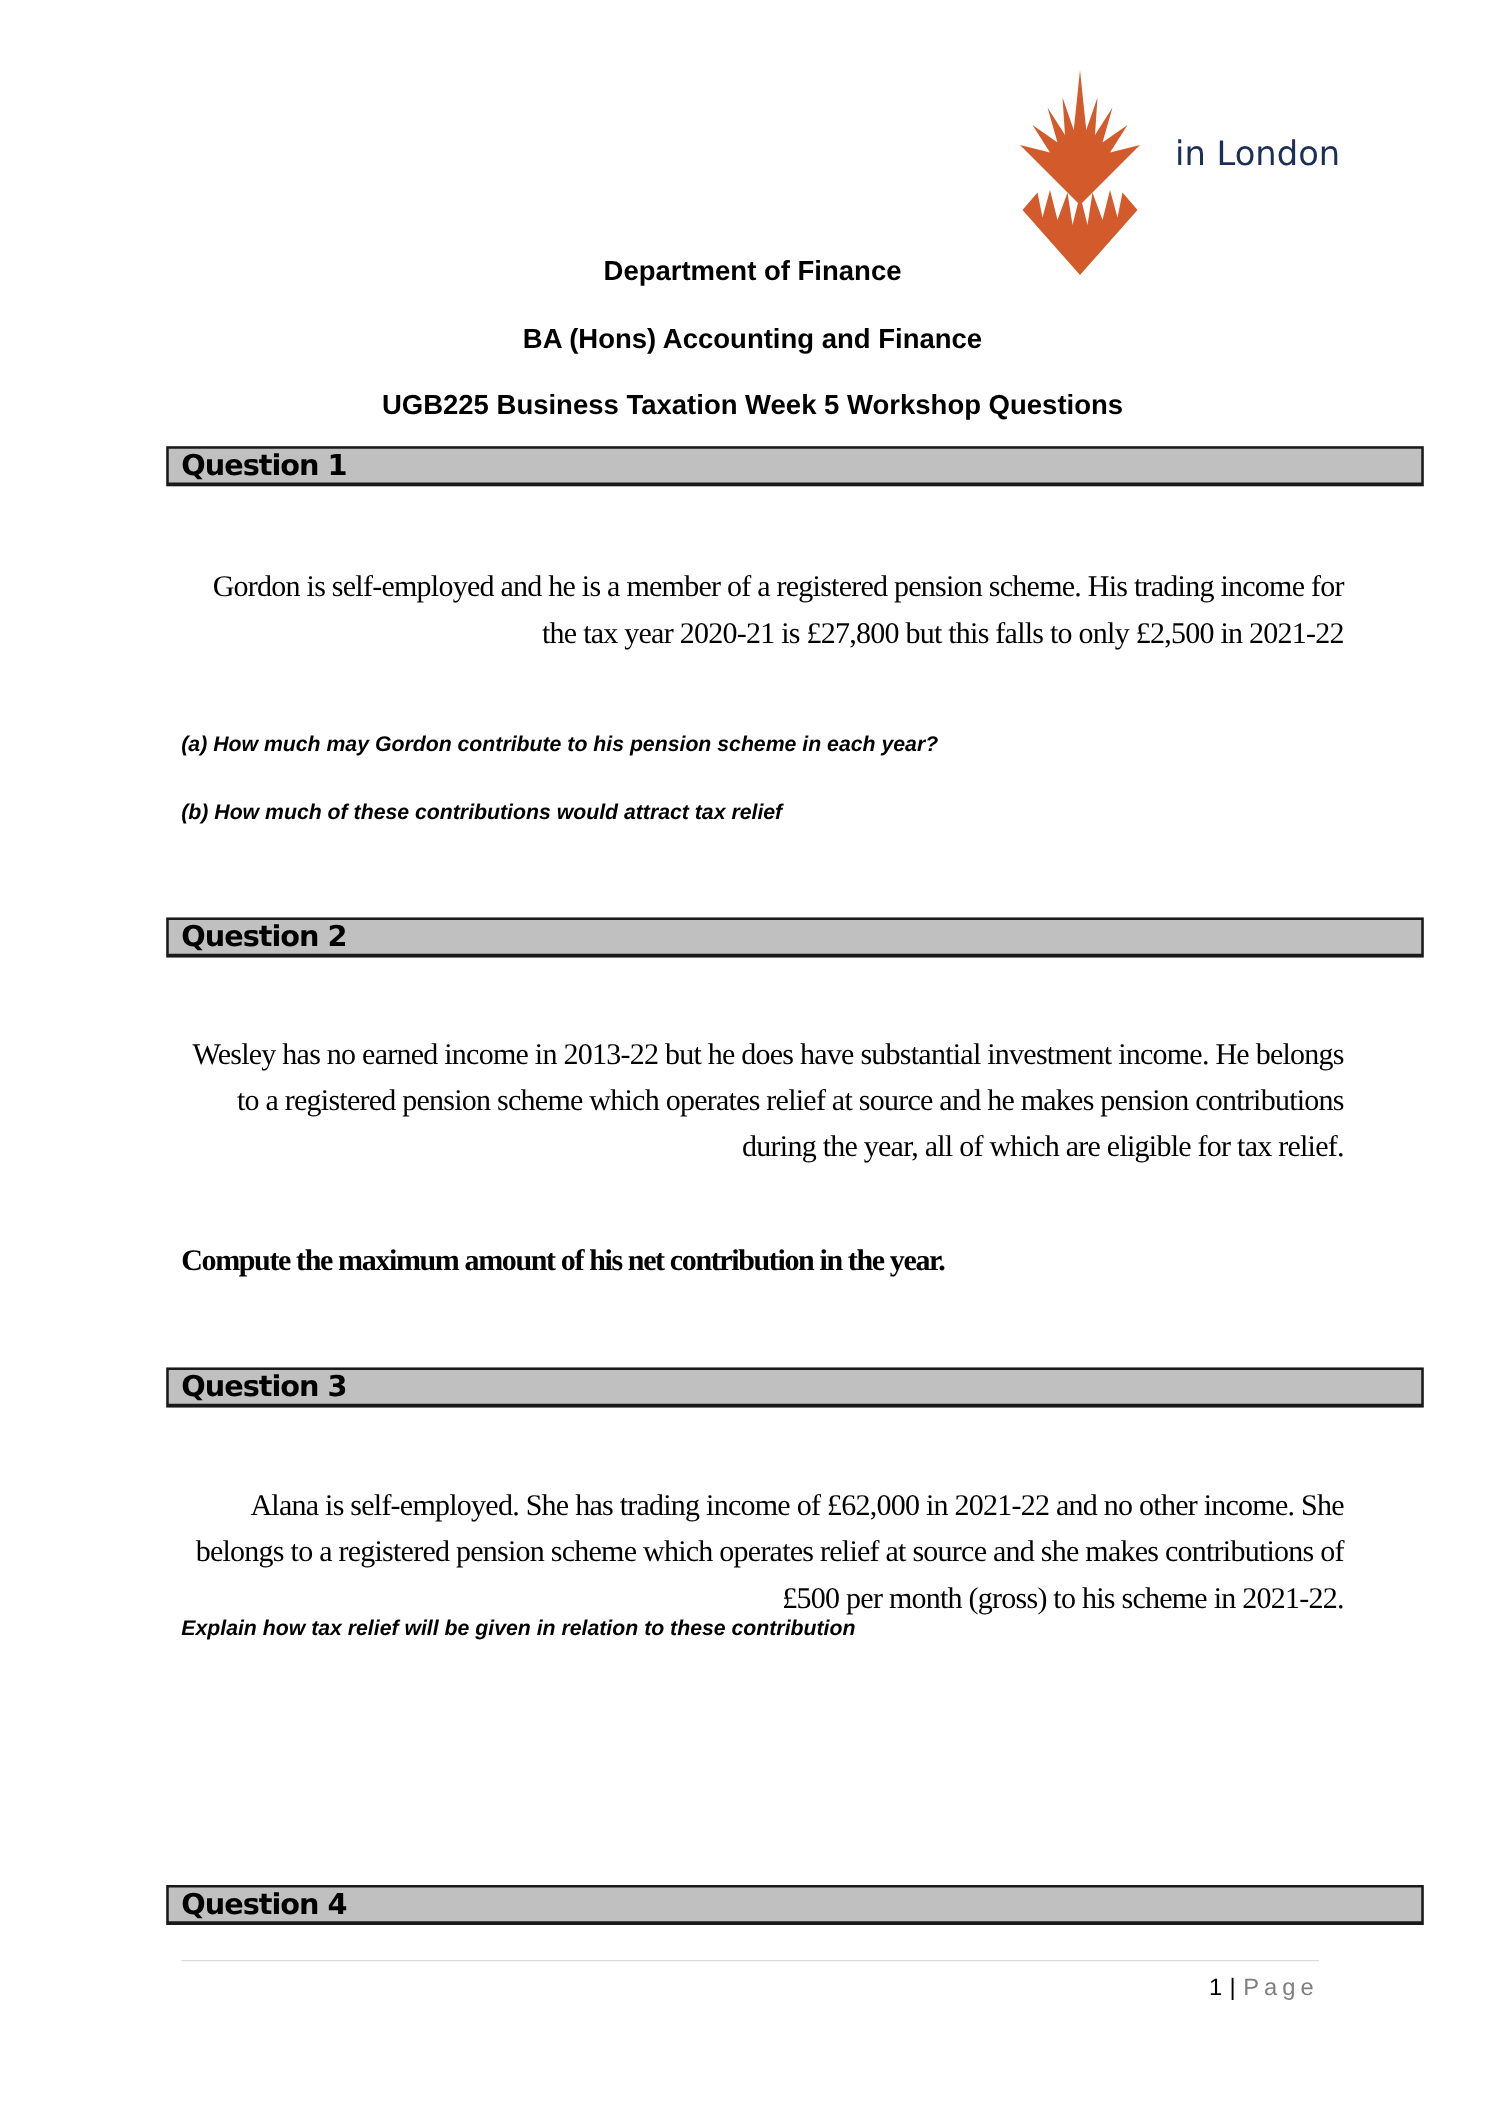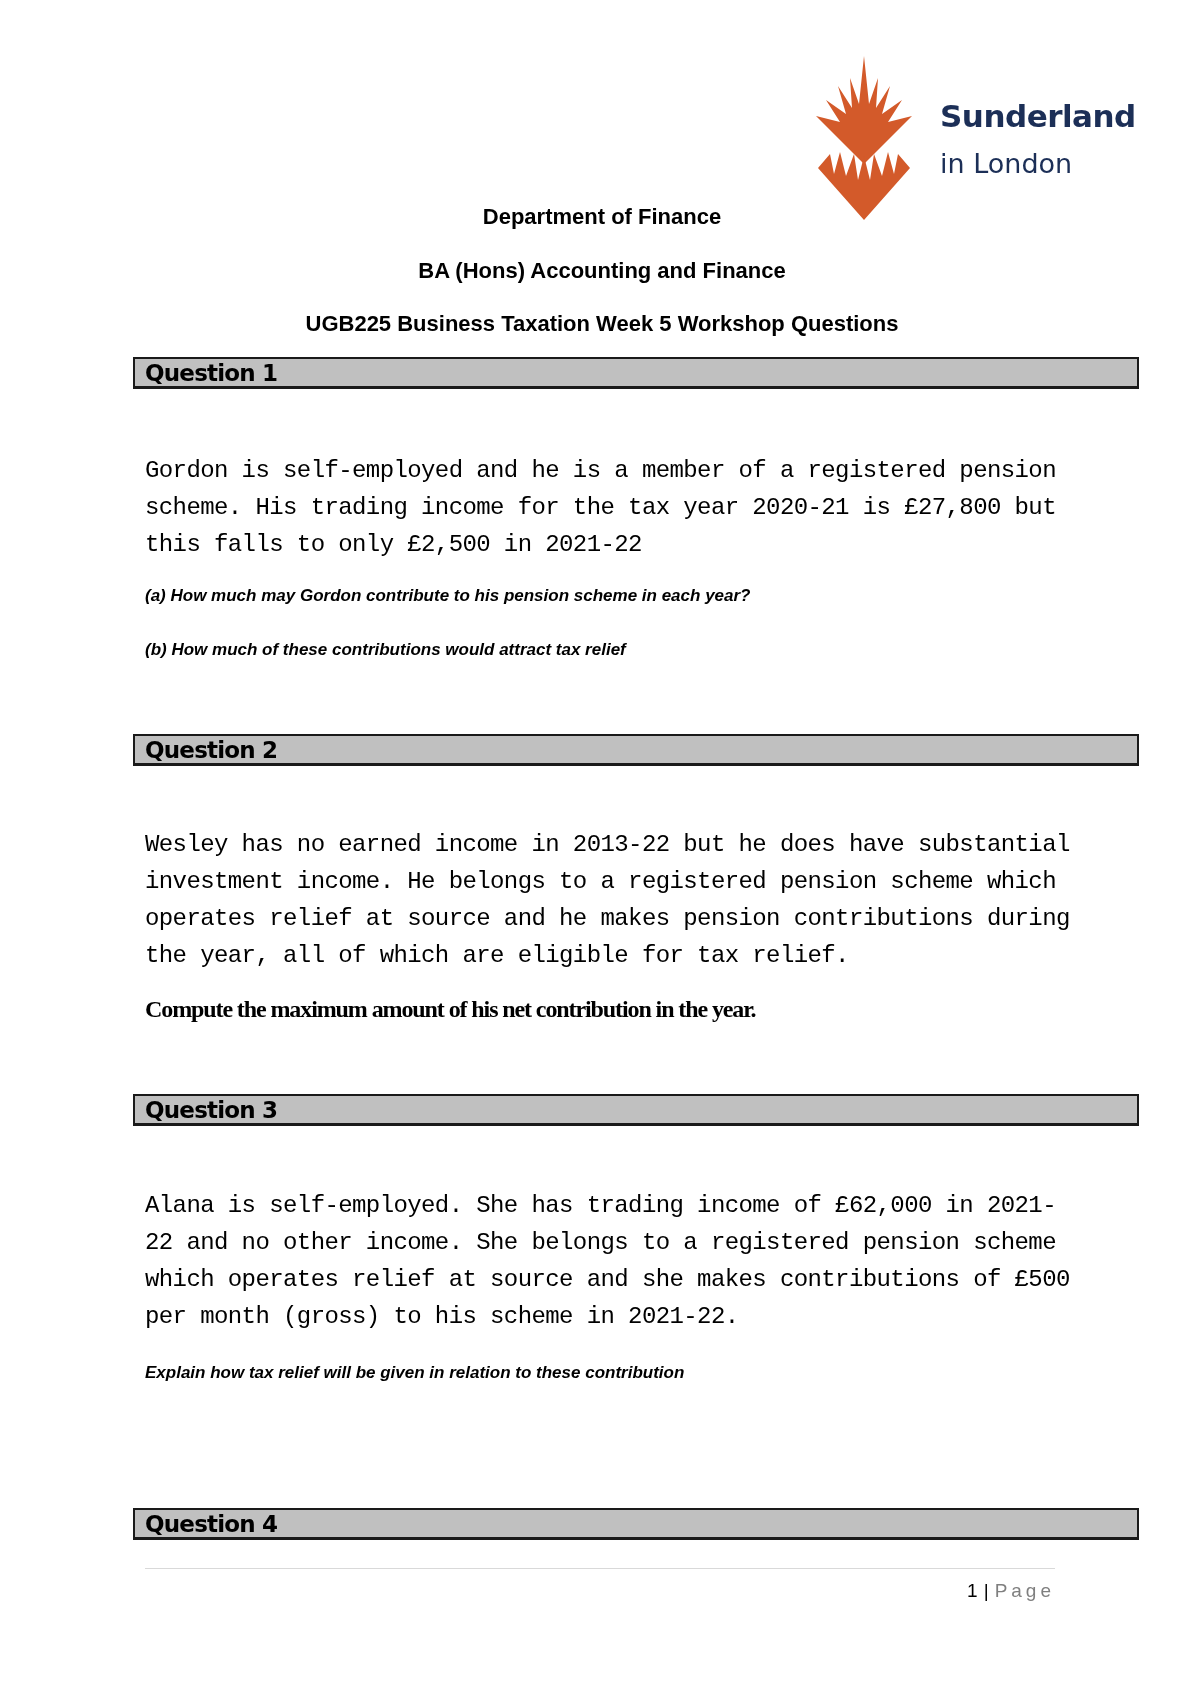--- a/index.html
+++ b/index.html
@@ -14,22 +14,22 @@
   .head { position: absolute; left: 0; width: 1200px; text-align: center;
           font-family: "Liberation Sans", sans-serif; font-weight: bold; font-size: 22px; }
   .h1 { top: 204px; left: 2px; }
   .h2 { top: 258px; left: 2px; }
   .h3 { top: 311px; left: 2px; }
   .qbox { position: absolute; left: 133px; width: 1006px; height: 32px;
           background: #c0c0c0; border: 2px solid #1a1a1a; border-bottom-width: 3px;
           box-sizing: border-box; }
   .qbox span { position: absolute; left: 10px; top: 0px; font-family: "DejaVu Sans", sans-serif;
           font-weight: bold; font-size: 23px; line-height: 28px; letter-spacing: -0.8px; }
-  .para { position: absolute; left: 145px; width: 930px; font-family: Liberation Mono, monospace;
-          font-size: 24px; line-height: 37px; letter-spacing: -0.6px; }
+  .para { position: absolute; left: 145px; width: 930px; font-family: Liberation Serif, serif;
+          font-size: 24px; line-height: 37px; letter-spacing: -0.6px; text-align: right; }
   .sub { position: absolute; left: 145px; font-family: "Liberation Sans", sans-serif;
          font-weight: bold; font-size: 17px; line-height: 30px; font-style: italic; }
   .strong { position: absolute; left: 145px; font-family: Liberation Serif, serif;
          font-weight: bold; font-size: 24px; line-height: 32px; letter-spacing: -1.1px; }
   .footer-line { position: absolute; left: 145px; top: 1568px; width: 910px; height: 0;
          border-top: 1px solid #d9d9d9; }
   .footer { position: absolute; right: 145px; top: 1580px; font-family: "Liberation Sans", sans-serif;
          font-size: 19px; }
   .footer .num { color: #000; }
   .footer .sep { color: #000; margin: 0 6px; }
@@ -40,21 +40,20 @@
 
 <svg class="logo-mark" viewBox="0 0 96 166">
   <g fill="#d35a2a">
 
     <polygon points="48,0 53,48 62,22 60,52 74,30 66,58 86,44 72,66 96,60 48,108 0,60 24,66 10,44 30,58 22,30 36,52 34,22 43,48"></polygon>
 
     <polygon points="2,112 14,98 18,118 24,96 30,120 38,98 42,124 48,100 54,124 58,98 66,120 72,96 78,118 82,98 94,112 48,164"></polygon>
   </g>
 </svg>
 <div class="logo-text">
-  <div class="logo-line2">Sunderland</div>
   <div class="logo-line3">in London</div>
 </div>
 
 <div class="head h1">Department of Finance</div>
 <div class="head h2">BA (Hons) Accounting and Finance</div>
 <div class="head h3">UGB225 Business Taxation Week 5 Workshop Questions</div>
 
 <div class="qbox" style="top:357px;">
   <span>Question 1</span>
 </div>
@@ -65,21 +64,21 @@
 <div class="qbox" style="top:734px;">
   <span>Question 2</span>
 </div>
 <div class="para" style="top:826px;">Wesley has no earned income in 2013-22 but he does have substantial investment income. He belongs to a registered pension scheme which operates relief at source and he makes pension contributions during the year, all of which are eligible for tax relief.</div>
 <div class="strong" style="top:993px;">Compute the maximum amount of his net contribution in the year.</div>
 
 <div class="qbox" style="top:1094px;">
   <span>Question 3</span>
 </div>
 <div class="para" style="top:1187px;">Alana is self-employed. She has trading income of £62,000 in 2021-22 and no other income. She belongs to a registered pension scheme which operates relief at source and she makes contributions of £500 per month (gross) to his scheme in 2021-22.</div>
-<div class="sub" style="top:1358px;">Explain how tax relief will be given in relation to these contribution</div>
+<div class="sub" style="top:1288px;">Explain how tax relief will be given in relation to these contribution</div>
 
 <div class="qbox" style="top:1508px;">
   <span>Question 4</span>
 </div>
 
 <div class="footer-line"></div>
 <div class="footer">
   <span class="num">1</span><span class="sep">|</span><span class="pg">Page</span>
 </div>
 

